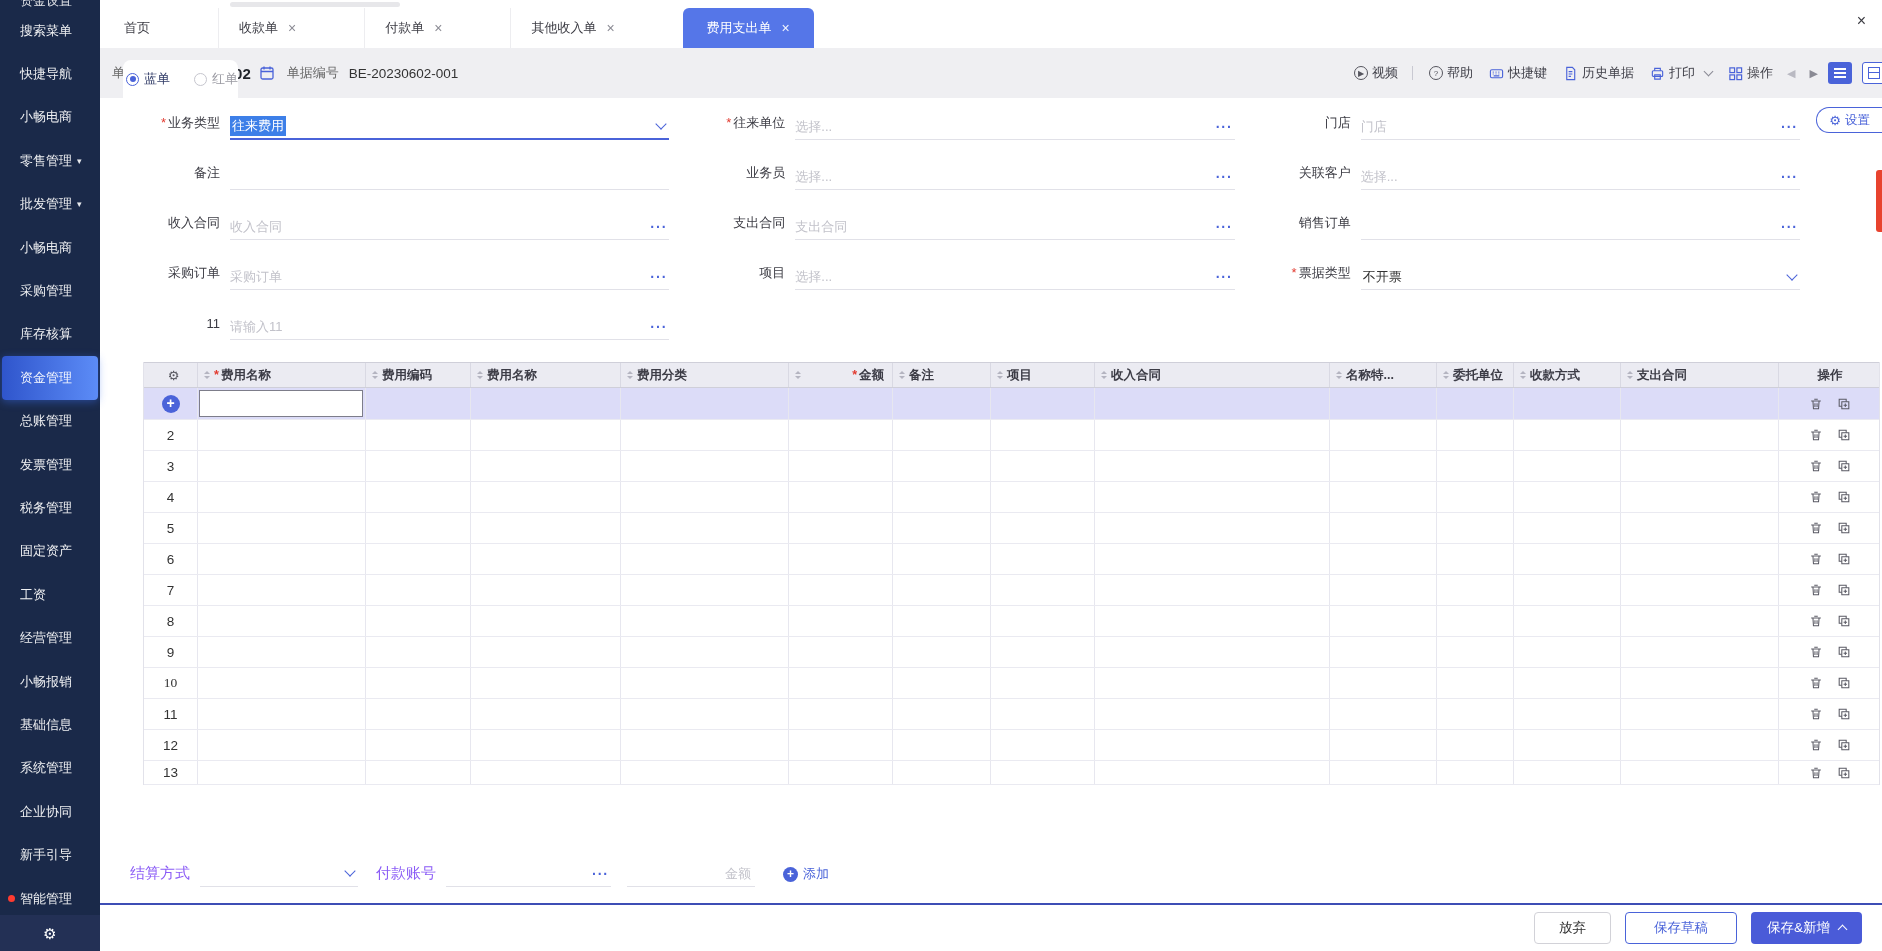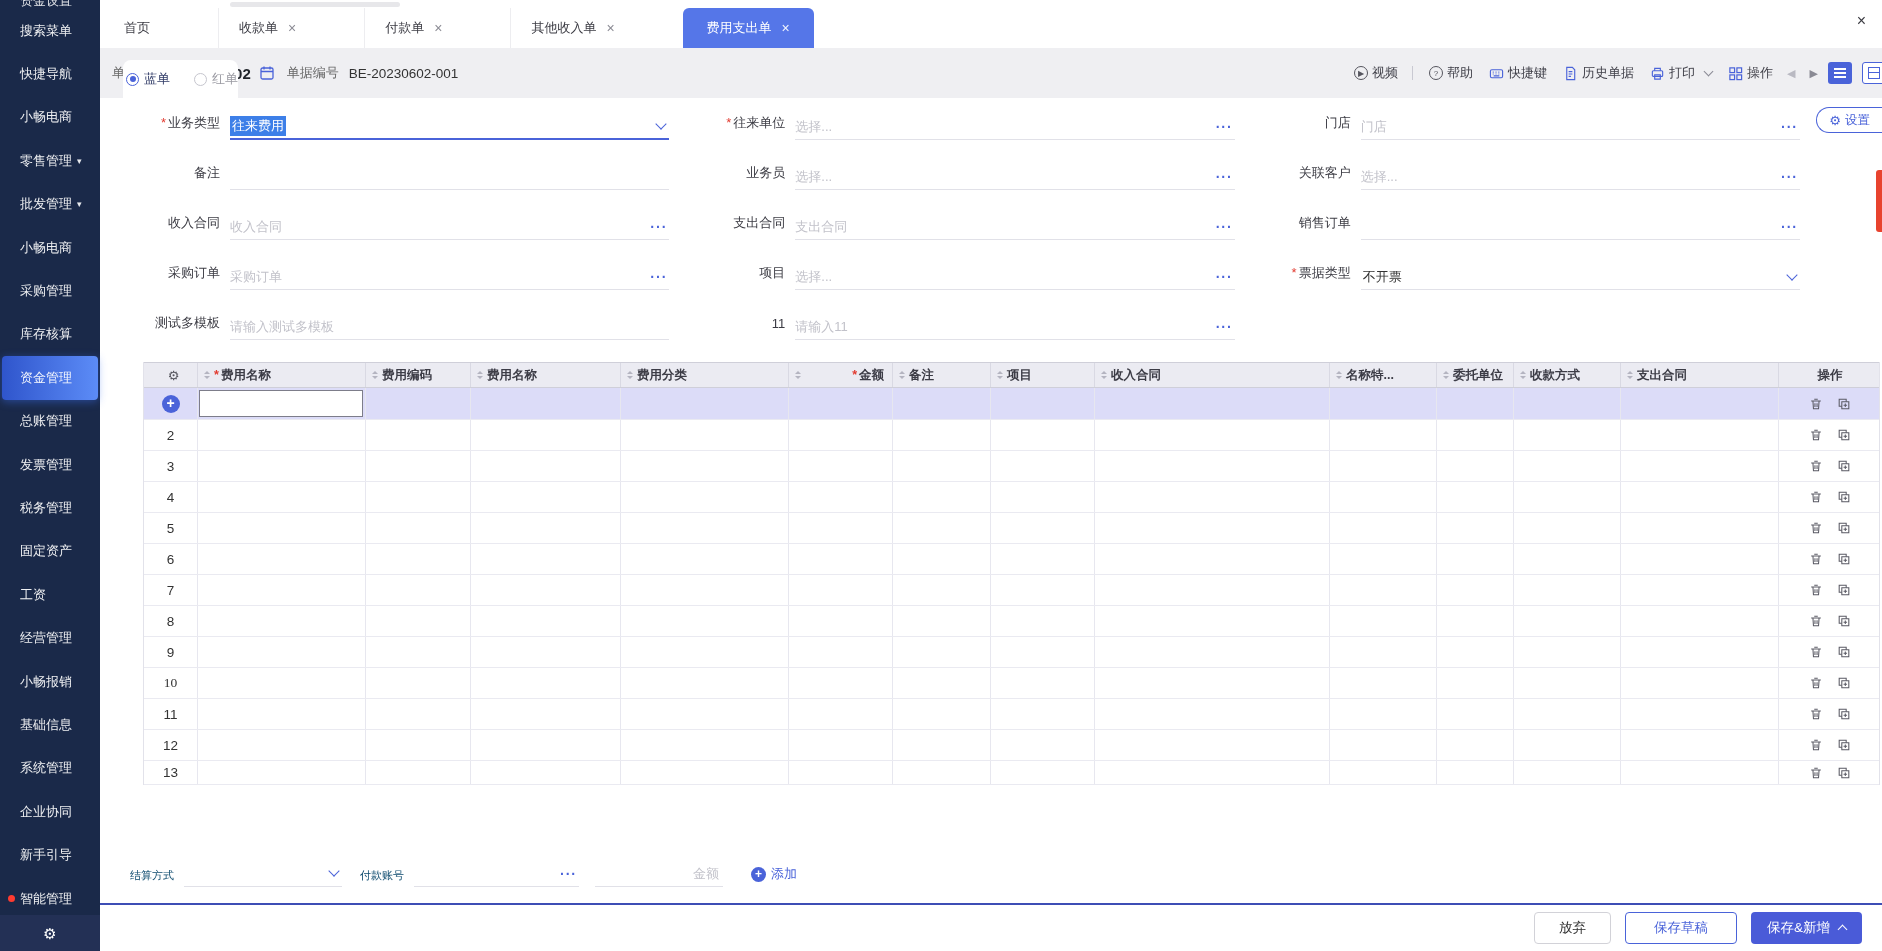--- a/index.html
+++ b/index.html
@@ -118,21 +118,21 @@
     line-height:17px; text-align:center; cursor:pointer; font-weight:bold; }
   .cell-input { width:calc(100% - 3px); height:27px; border:1px solid #7d7d8a; background:#fff; outline:none;
     font-size:13px; padding:0 4px; margin-left:1px; }
   .g-srow { display:flex; height:36px; background:#faf0db; border-bottom:1px solid #eee3cb; }
   .g-srow .g-cell { border-right:1px solid #f0e4c9; }
   .s-label { justify-content:center; font-size:13px; color:#44444c; }
   .s-amt { justify-content:flex-end; padding-right:10px; font-size:13px; font-weight:700; color:#222; }
 
   
   .payment-row { position:absolute; top:757px; left:30px; display:flex; align-items:flex-end; height:32px; }
-  .p-label { font-size:11px; color:#0c4a6e; margin-right:10px; padding-bottom:4px; white-space:nowrap; }
+  .p-label { font-size:15px; color:#8b5cf6; margin-right:10px; padding-bottom:4px; white-space:nowrap; }
   .p-field { border-bottom:1px solid #e1e1e8; height:26px; display:flex; align-items:center; position:relative; cursor:text; }
   .p-field .chev { margin-bottom:6px; }
   .p-w1 { width:158px; margin-right:18px; }
   .p-w2 { width:165px; margin-right:16px; }
   .p-amt { width:128px; justify-content:flex-end; }
   .p-amt .f-ph { padding-right:4px; }
   .add-btn { display:flex; align-items:center; gap:5px; color:#4a63d9; font-size:13px; margin-left:28px;
     padding-bottom:4px; cursor:pointer; white-space:nowrap; }
   .plus-circle { width:15px; height:15px; border-radius:50%; background:#4a63d9; color:#fff; font-size:12px;
     line-height:14px; text-align:center; font-weight:bold; }
@@ -424,26 +424,20 @@
             </div>
           </div>
           <div class="f-field">
             <div class="f-label"><span class="star">*</span><span>票据类型</span></div>
             <div class="f-ctrl">
               <span class="f-value">不开票</span>
               <span class="chev"></span>
             </div>
           </div>
           <div class="f-field">
-            <div class="f-label"><span>测试多模板</span></div>
-            <div class="f-ctrl">
-              <span class="f-ph">请输入测试多模板</span>
-            </div>
-          </div>
-          <div class="f-field">
             <div class="f-label"><span>11</span></div>
             <div class="f-ctrl">
               <span class="f-ph">请输入11</span>
               <span class="dots">···</span>
             </div>
           </div>
         </div>
 
       <button class="settings-btn">
         <span class="gear-glyph">⚙</span>

